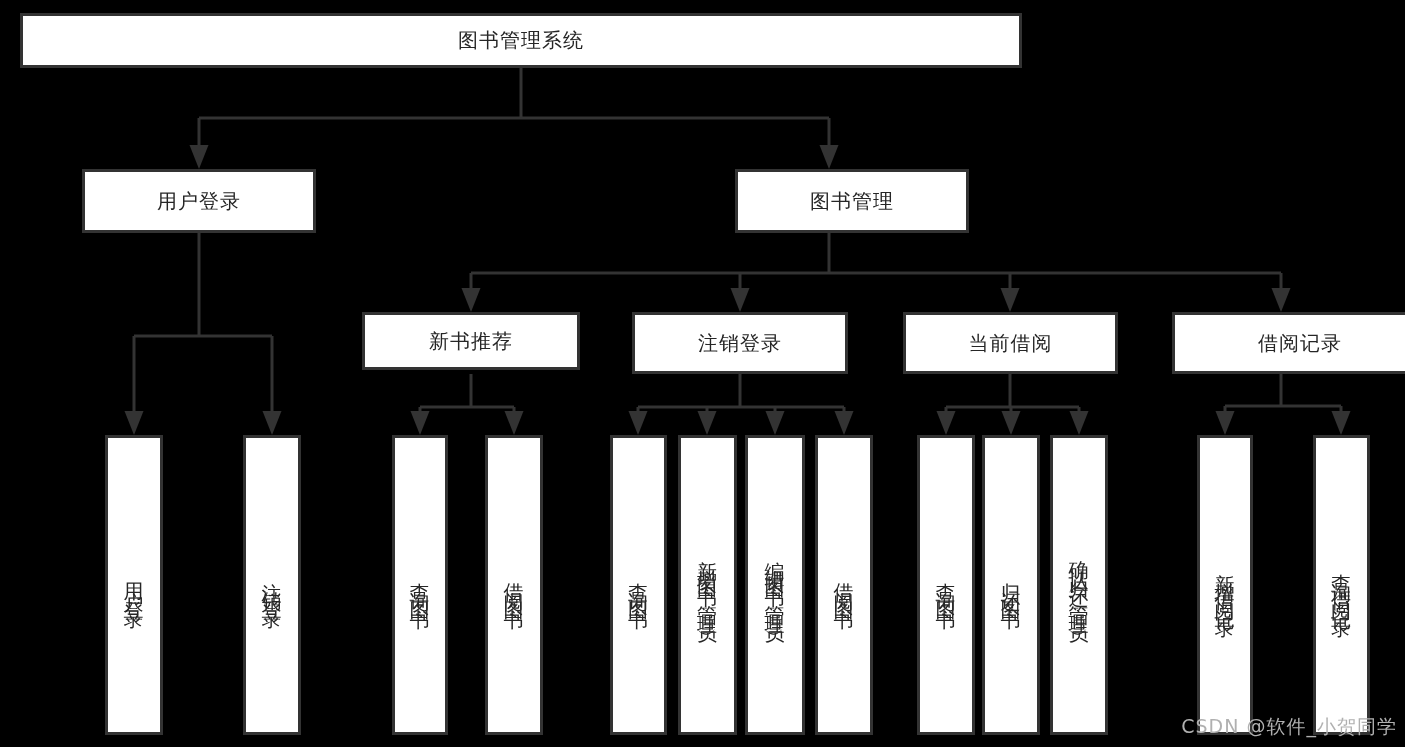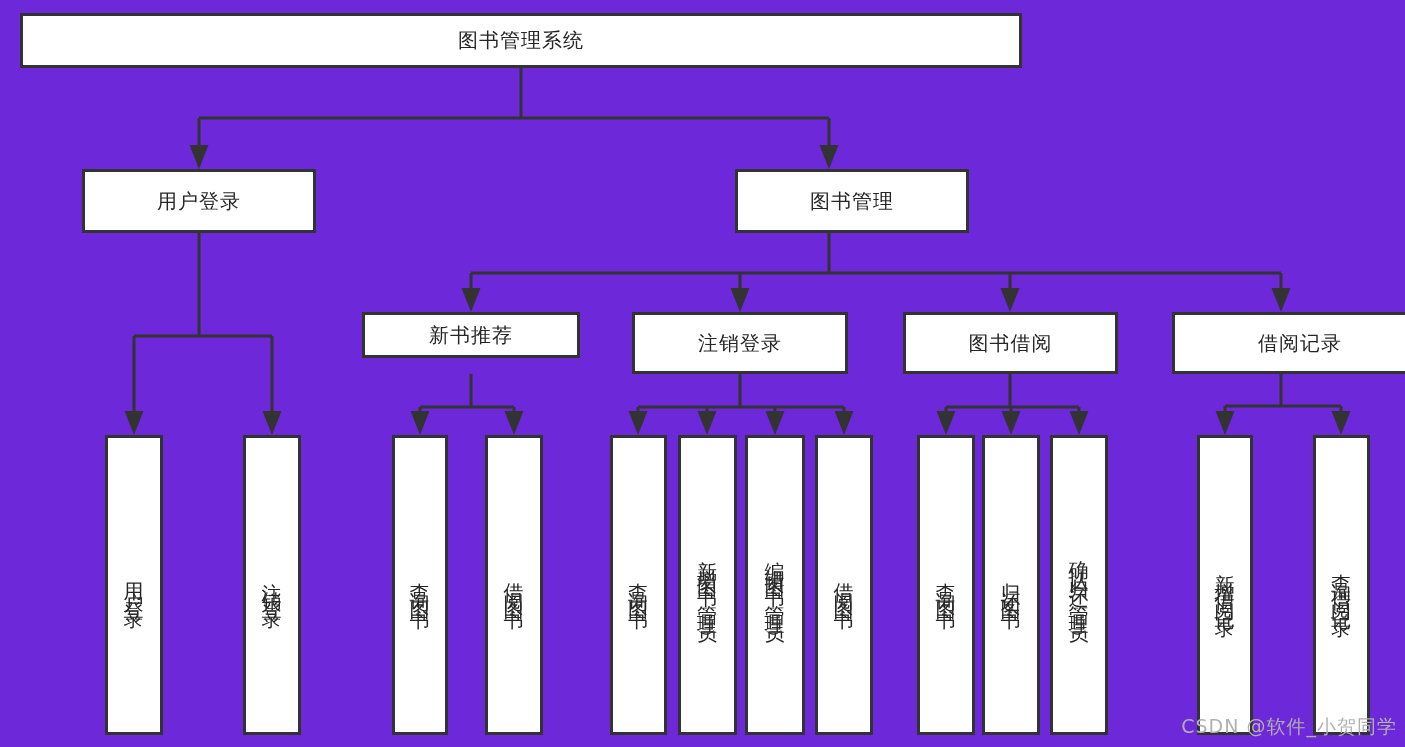--- a/index.html
+++ b/index.html
@@ -5,21 +5,21 @@
   html, body {
     margin: 0;
     padding: 0;
     background: #ffffff;
     font-family: "DejaVu Sans", "Liberation Sans", sans-serif;
   }
   .canvas {
     position: relative;
     width: 1405px;
     height: 747px;
-    background: #6d28d9;
+    background: #000000;
     overflow: hidden;
   }
   .wires {
     position: absolute;
     left: 0; top: 0;
     width: 1405px; height: 747px;
     pointer-events: none;
   }
   .box {
     position: absolute;
@@ -99,28 +99,28 @@
     <span>图书管理系统</span>
   </div>
 
   <div class="box" style="left:82px;top:169px;width:234px;height:64px">
     <span>用户登录</span>
   </div>
   <div class="box" style="left:735px;top:169px;width:234px;height:64px">
     <span>图书管理</span>
   </div>
 
-  <div class="box" style="left:362px;top:312px;width:218px;height:46px">
+  <div class="box" style="left:362px;top:312px;width:218px;height:58px">
     <span>新书推荐</span>
   </div>
   <div class="box" style="left:632px;top:312px;width:216px;height:62px">
     <span>注销登录</span>
   </div>
   <div class="box" style="left:903px;top:312px;width:215px;height:62px">
-    <span>图书借阅</span>
+    <span>当前借阅</span>
   </div>
   <div class="box" style="left:1172px;top:312px;width:256px;height:62px">
     <span>借阅记录</span>
   </div>
 
   <div class="box v" style="left:105px;top:435px;width:58px;height:300px">
     <span>用户登录</span>
   </div>
   <div class="box v" style="left:243px;top:435px;width:58px;height:300px">
     <span>注销登录</span>

